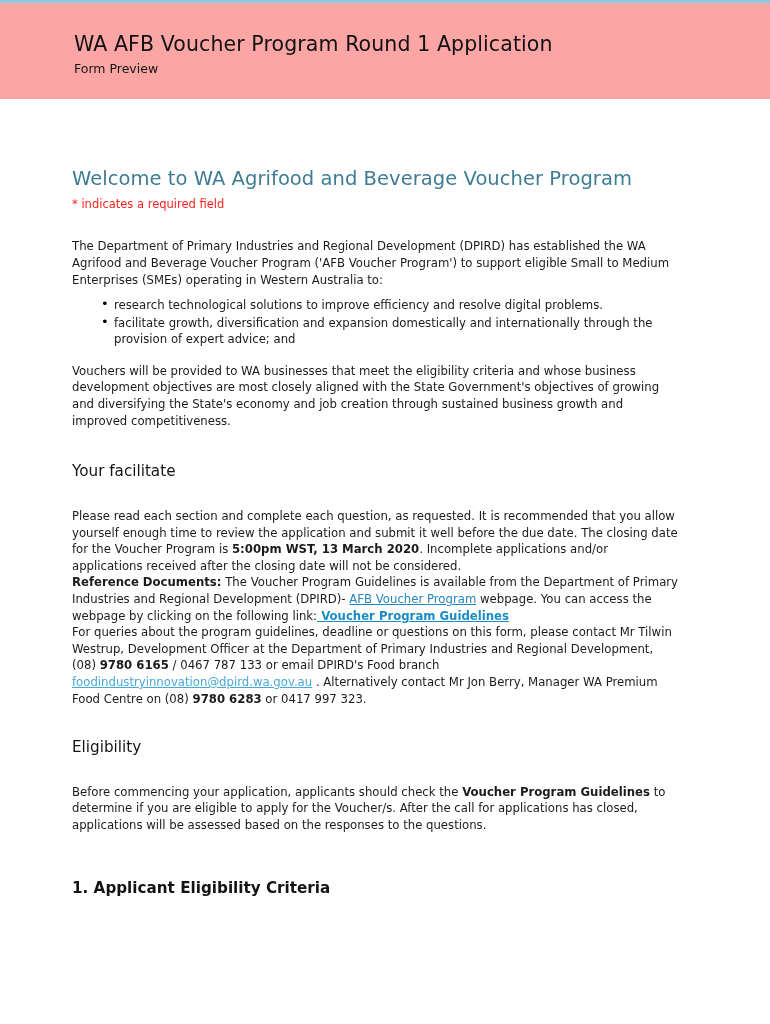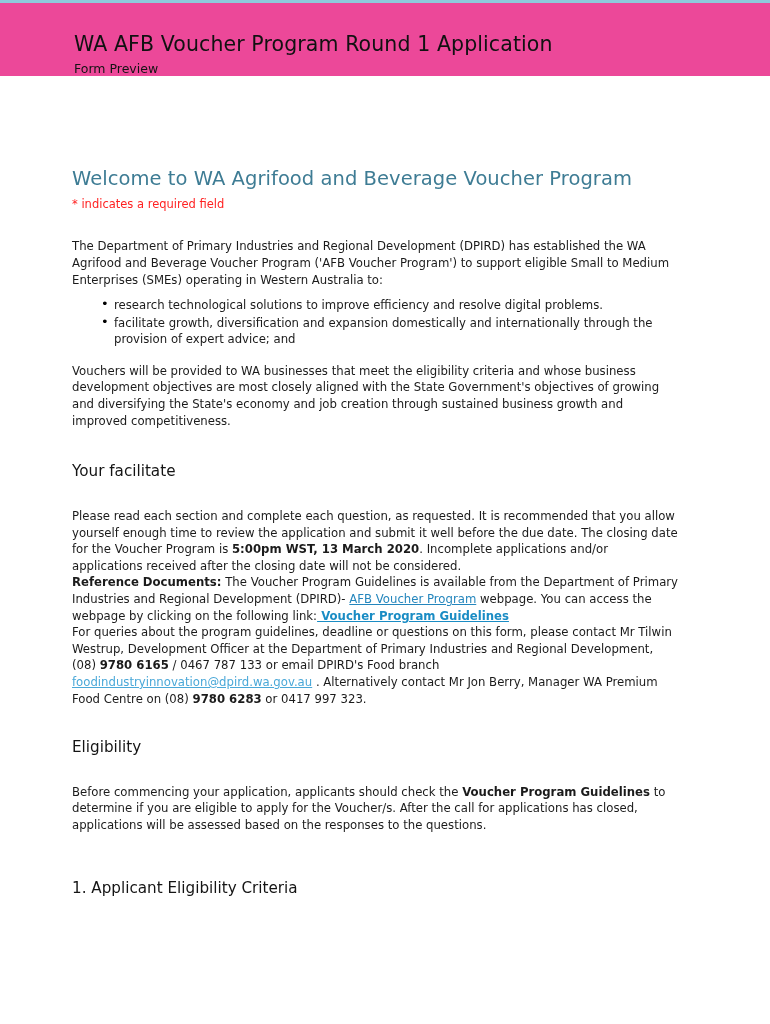--- a/index.html
+++ b/index.html
@@ -12,22 +12,22 @@
     font-family: "DejaVu Sans", sans-serif;
     color: #1a1a1a;
     position: relative;
     overflow: hidden;
   }
 
   
   .header-band {
     position: absolute;
     left: 0; top: 0;
-    width: 770px; height: 76px;
-    background: #ec4899;
+    width: 770px; height: 99px;
+    background: #fca5a5;
     border-top: 3px solid #8ecadd;
   }
   .header-title {
     position: absolute;
     left: 74px; top: 29px;
     font-size: 20.5px;
     font-weight: normal;
     letter-spacing: 0.1px;
     color: #111111;
     white-space: nowrap;
@@ -112,21 +112,21 @@
     font-weight: normal;
     color: #141414;
     line-height: 1.3;
   }
   h2.section.tight { padding-top: 31px; }
 
   h2.numbered {
     margin: 0;
     padding-top: 45px;
     font-size: 15.2px;
-    font-weight: normal;
+    font-weight: bold;
     color: #141414;
     line-height: 1.3;
   }
 
   .b { font-weight: bold; }
 
   a.link-plain {
     color: #2486bd;
     text-decoration: underline;
   }

